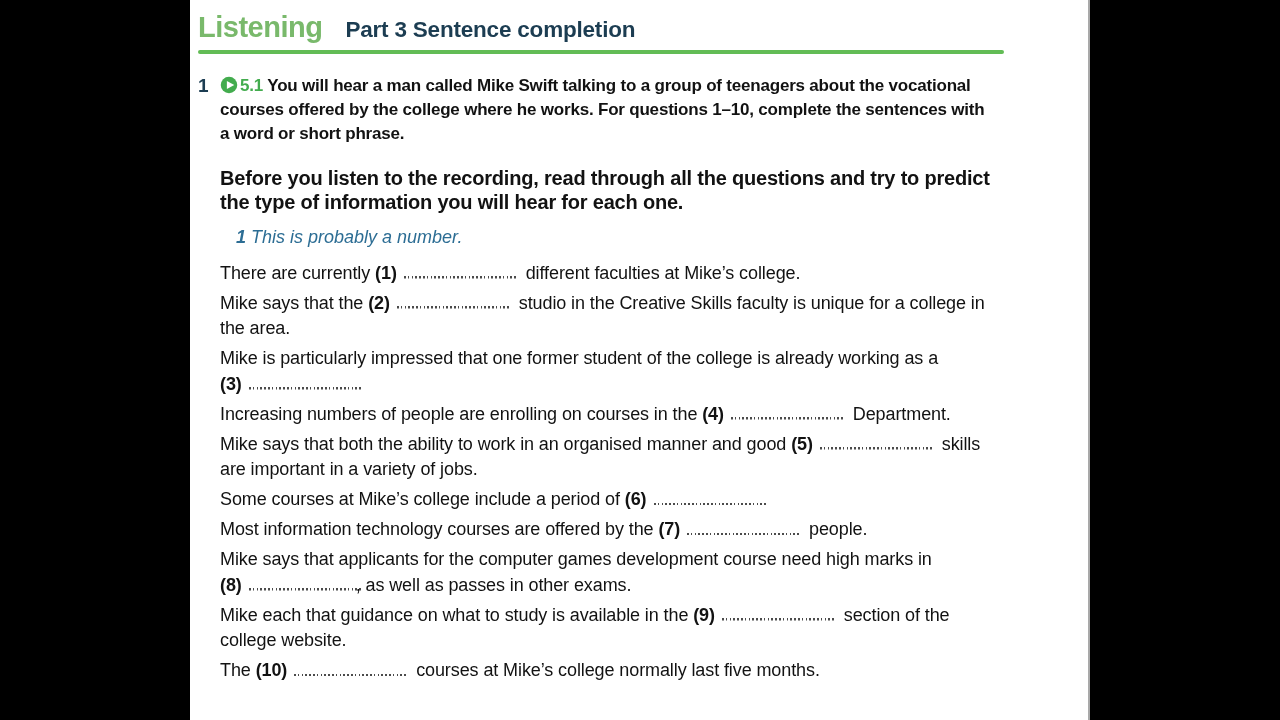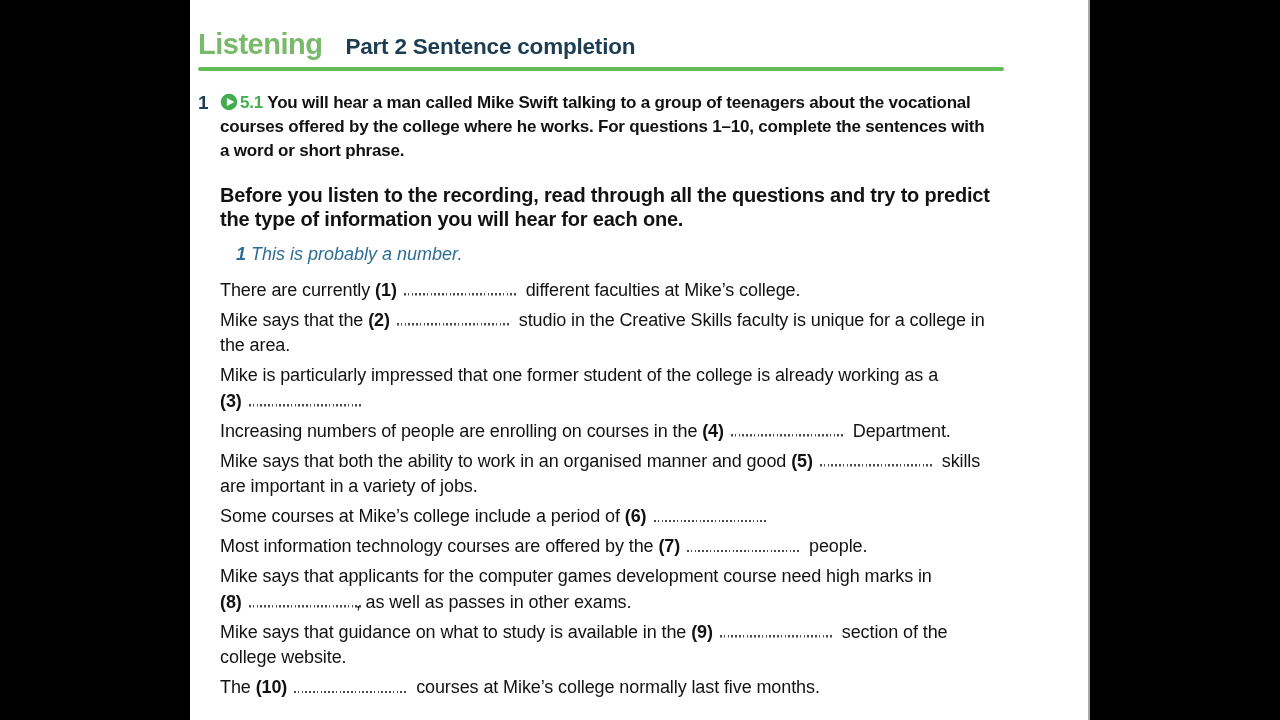--- a/index.html
+++ b/index.html
@@ -18,21 +18,21 @@
     width:1280px;height:720px;position:relative;overflow:hidden;
     background:var(--screen-bg);
     font-family:"Liberation Sans",sans-serif;
     -webkit-font-smoothing:antialiased;
   }
   .page{
     position:absolute;left:190px;top:0;width:900px;height:720px;
     background:var(--page-bg);
     border-right:2px solid #a9a9a9;
   }
-  .inner{padding:28px 0 0 8px;}
+  .inner{padding:11px 0 0 8px;}
 
   .hd{display:flex;align-items:baseline;}
   .section-label{
     font-size:29px;font-weight:bold;color:var(--green-label);
     letter-spacing:-0.5px;
   }
   .page-title{
     font-size:22.5px;font-weight:bold;color:var(--navy);
     margin-left:23px;letter-spacing:-0.2px;
   }
@@ -78,21 +78,21 @@
   .q-after.tight{margin-left:-10px;}
 </style>
 </head>
 <body>
 
 <div class="page">
   <div class="inner">
 
     <div class="hd">
       <span class="section-label">Listening</span>
-      <span class="page-title">Part 2 Sentence completion</span>
+      <span class="page-title">Part 3 Sentence completion</span>
     </div>
     <div class="rule"></div>
 
     <div class="exercise">
       <div class="ex-num">1</div>
       <div class="ex-body">
 
         <p class="instructions"><span class="audio"><svg width="18" height="18" viewBox="0 0 24 24">
                 <circle cx="12" cy="12" r="11" fill="var(--green-audio)"></circle>
                 <polygon points="9.2,6.8 19,12 9.2,17.2" fill="#ffffff"></polygon>
@@ -121,21 +121,21 @@
 
   <p class="question"><span class="q-before">Some courses at Mike’s college include a period of</span>
     <span class="q-unit"><strong class="q-num">(6)</strong><span class="blank"></span></span></p>
 
   <p class="question"><span class="q-before">Most information technology courses are offered by the</span>
     <span class="q-unit"><strong class="q-num">(7)</strong><span class="blank"></span></span><span class="q-after"> people.</span></p>
 
   <p class="question"><span class="q-before">Mike says that applicants for the computer games development course need high marks in</span>
     <span class="q-unit"><strong class="q-num">(8)</strong><span class="blank"></span></span><span class="q-after tight">, as well as passes in other exams.</span></p>
 
-  <p class="question"><span class="q-before">Mike says that guidance on what to study is available in the</span>
+  <p class="question"><span class="q-before">Mike each that guidance on what to study is available in the</span>
     <span class="q-unit"><strong class="q-num">(9)</strong><span class="blank"></span></span><span class="q-after"> section of the college website.</span></p>
 
   <p class="question"><span class="q-before">The</span>
     <span class="q-unit"><strong class="q-num">(10)</strong><span class="blank"></span></span><span class="q-after"> courses at Mike’s college normally last five months.</span></p>
 </div>
 
       </div>
     </div>
 
   </div>

